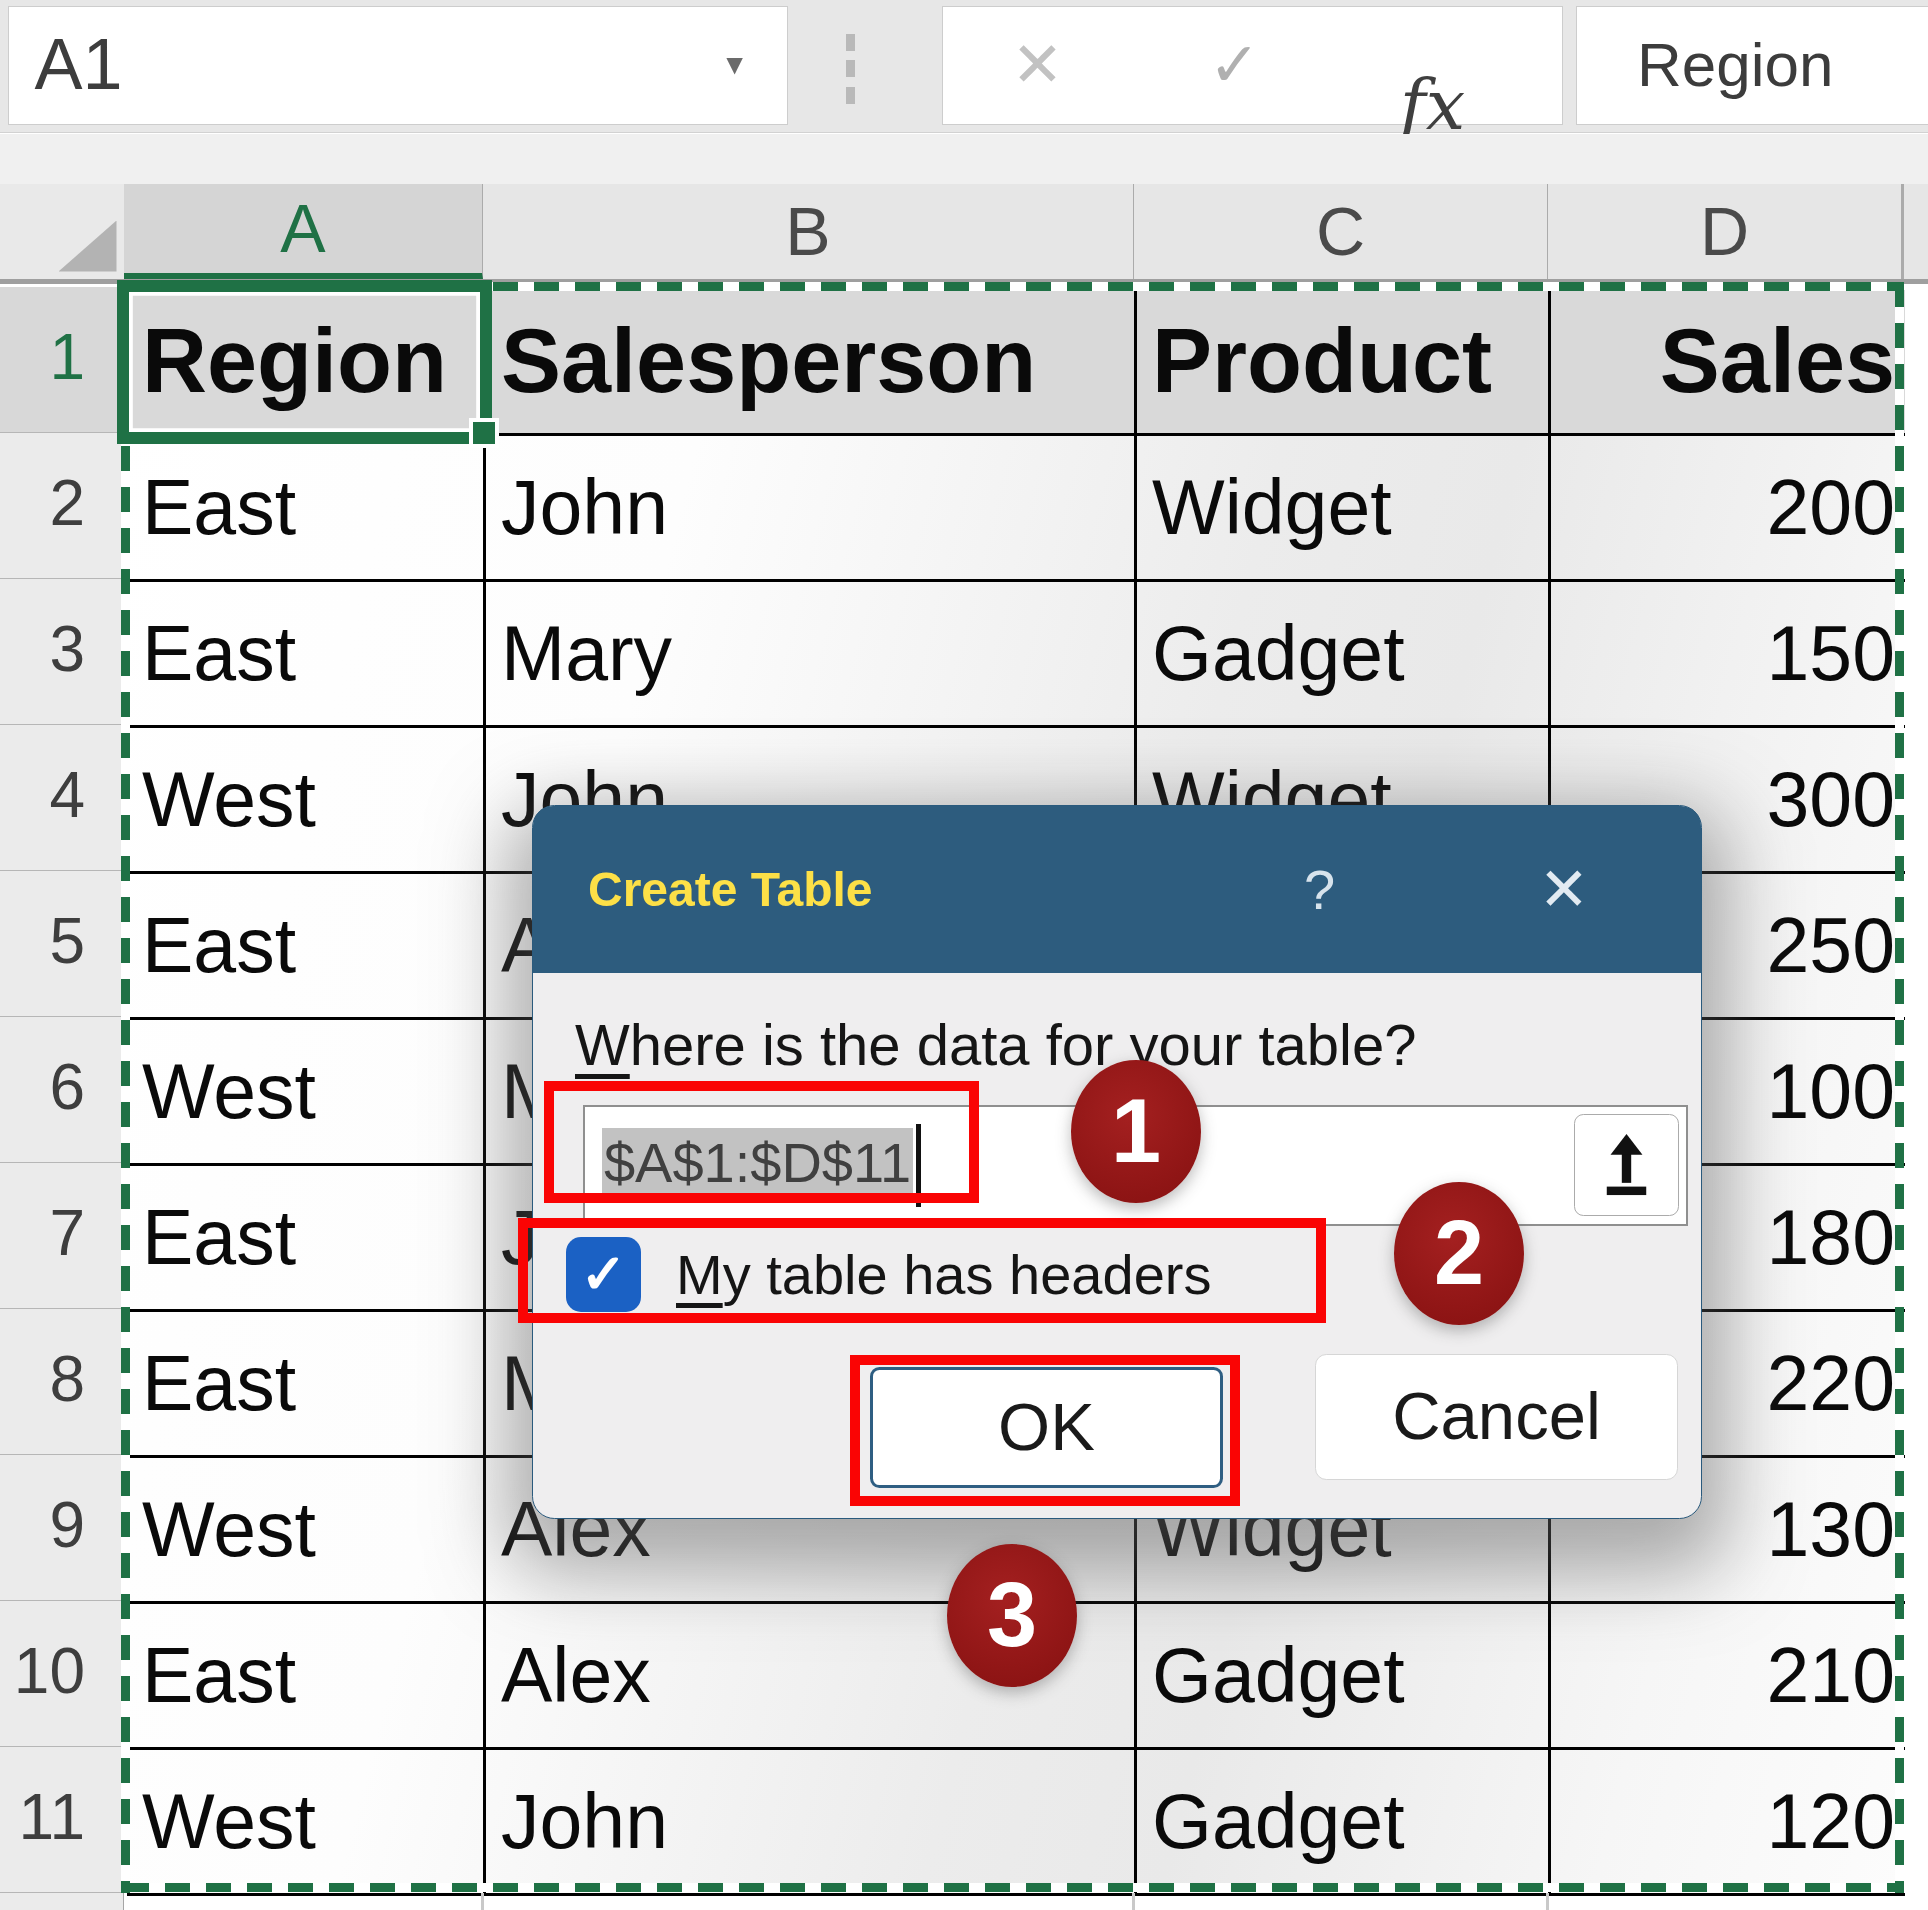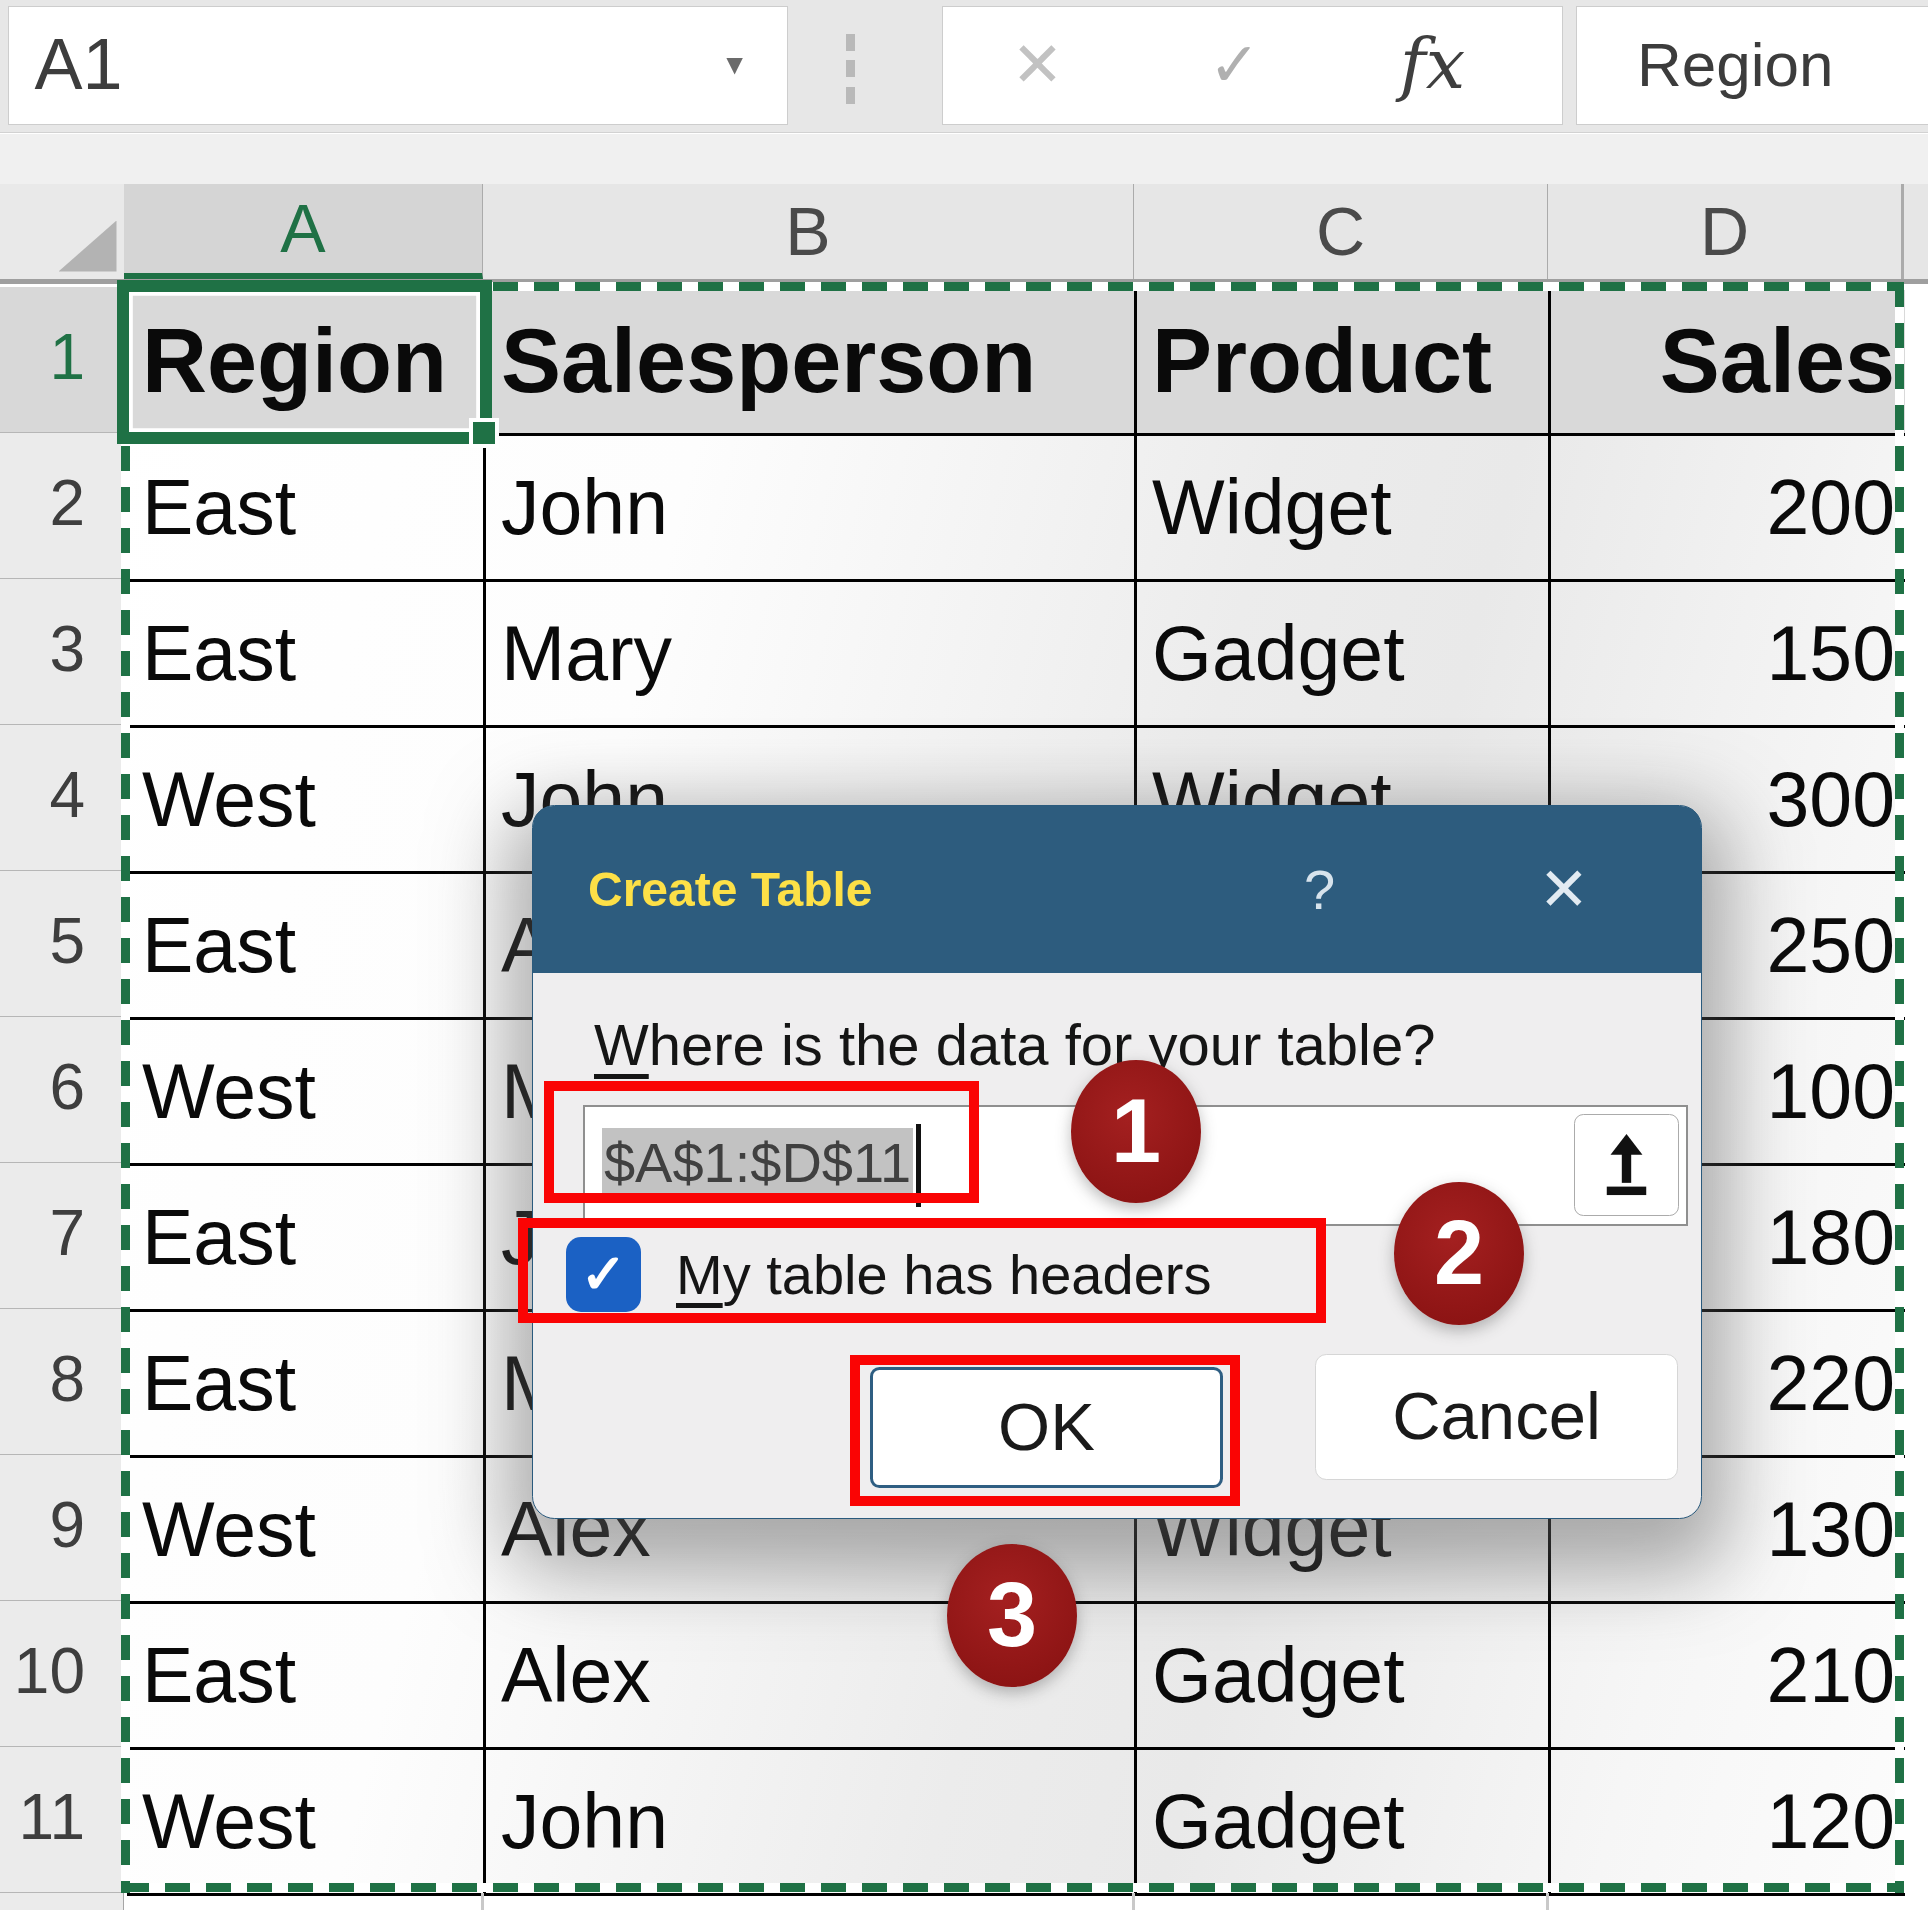--- a/index.html
+++ b/index.html
@@ -12,21 +12,21 @@
   .tb-box{position:absolute;top:5.6px;height:119px;background:#fff;border:1.9px solid #cdcdcd;box-sizing:border-box;}
   .namebox{left:7.5px;width:780px;}
   .namebox .val{position:absolute;left:26px;top:0;line-height:115px;font-size:72px;color:#3d3d3d;}
   .namebox .caret{position:absolute;right:38px;top:0;line-height:115px;font-size:28px;color:#6b6b6b;}
   .vdots{position:absolute;left:846px;top:0;width:11.3px;height:132px;}
   .vdots i{position:absolute;left:0;width:9.4px;height:17px;background:#b9b9b9;}
   .fxbox{left:942px;width:621px;}
   .fxbox .ic{position:absolute;top:0;line-height:115px;text-align:center;width:113px;}
   .ic-x{left:38px;font-size:62px;color:#c2c2c2;}
   .ic-check{left:235px;font-size:62px;color:#b0b0b0;}
-  .ic-fx{left:433px;font-size:70px;color:#3f3f3f;font-family:"DejaVu Serif",serif;font-style:italic;}
+  .ic-fx{left:433px;font-size:70px;color:#3f3f3f;font-family:"DejaVu Serif",serif;font-style:italic;margin-top:41px;}
   .formulabox{left:1576px;width:352px;border-right:none;}
   .formulabox .val{position:absolute;left:60px;top:0;line-height:115px;font-size:62px;color:#3c3c3c;}
 
   
   .strip{position:absolute;left:0;top:134px;width:1928px;height:50px;background:#f0f0f0;}
   .colheaders{position:absolute;left:0;top:184px;width:1928px;height:95px;background:#e6e6e6;
               border-bottom:5.6px solid #9f9f9f;box-sizing:content-box;}
   .corner{position:absolute;left:0;top:0;width:124px;height:95px;background:#e9e9e9;border-right:1.9px solid #ababab;}
   .corner .tri{position:absolute;right:7.5px;bottom:7.5px;width:58px;height:51px;background:#b3b3b3;
                clip-path:polygon(100% 0,100% 100%,0 100%);}
@@ -63,21 +63,21 @@
 
   
   .dialog{position:absolute;left:532px;top:805px;width:1170px;height:714px;z-index:10;
           background:#efeeef;border:1.9px solid #2a5a7d;border-radius:22.6px;box-sizing:border-box;
           box-shadow:0 28px 75px 26px rgba(95,95,95,0.5);}
   .dlg-title{position:absolute;left:0;top:0;width:100%;height:167px;background:#2d5c7e;
              border-radius:20px 20px 0 0;}
   .dlg-title .t{position:absolute;left:55px;top:0;line-height:167px;font-size:48px;color:#fde047;font-weight:bold;}
   .dlg-help{position:absolute;left:744px;top:0;width:85px;line-height:167px;font-size:56px;color:#d7e3ec;text-align:center;}
   .dlg-close{position:absolute;left:979px;top:0;width:104px;line-height:167px;font-size:60px;color:#e2ebf2;text-align:center;}
-  .dlg-prompt{position:absolute;left:42px;top:205px;font-size:58px;color:#151515;margin-left:19px;}
+  .dlg-prompt{position:absolute;left:42px;top:205px;font-size:58px;color:#151515;}
   .dlg-prompt u{text-decoration:underline;text-underline-offset:9.4px;text-decoration-thickness:4.7px;}
   .range-input{position:absolute;left:50px;top:299px;width:1105px;height:121px;background:#fff;
                border:2.8px solid #8f8f8f;box-sizing:border-box;}
   .range-text{position:absolute;left:17px;top:21px;font-size:56px;color:#404040;background:#c2c2c2;padding:1.9px 1.9px;}
   .caret-bar{position:absolute;top:17px;width:4.7px;height:83px;background:#111;}
   .refedit{position:absolute;right:7.5px;top:6.6px;width:105px;height:102px;background:#fff;border:1.9px solid #ababab;
            border-radius:9.4px;box-sizing:border-box;display:flex;align-items:center;justify-content:center;}
   .dlg-check{position:absolute;left:33px;top:431px;width:75px;height:75px;background:#1b61c4;border-radius:15px;
              color:#fff;font-size:55px;line-height:75px;text-align:center;font-weight:bold;}
   .dlg-chklabel{position:absolute;left:143px;top:431px;height:75px;line-height:75px;font-size:56px;color:#151515;}

